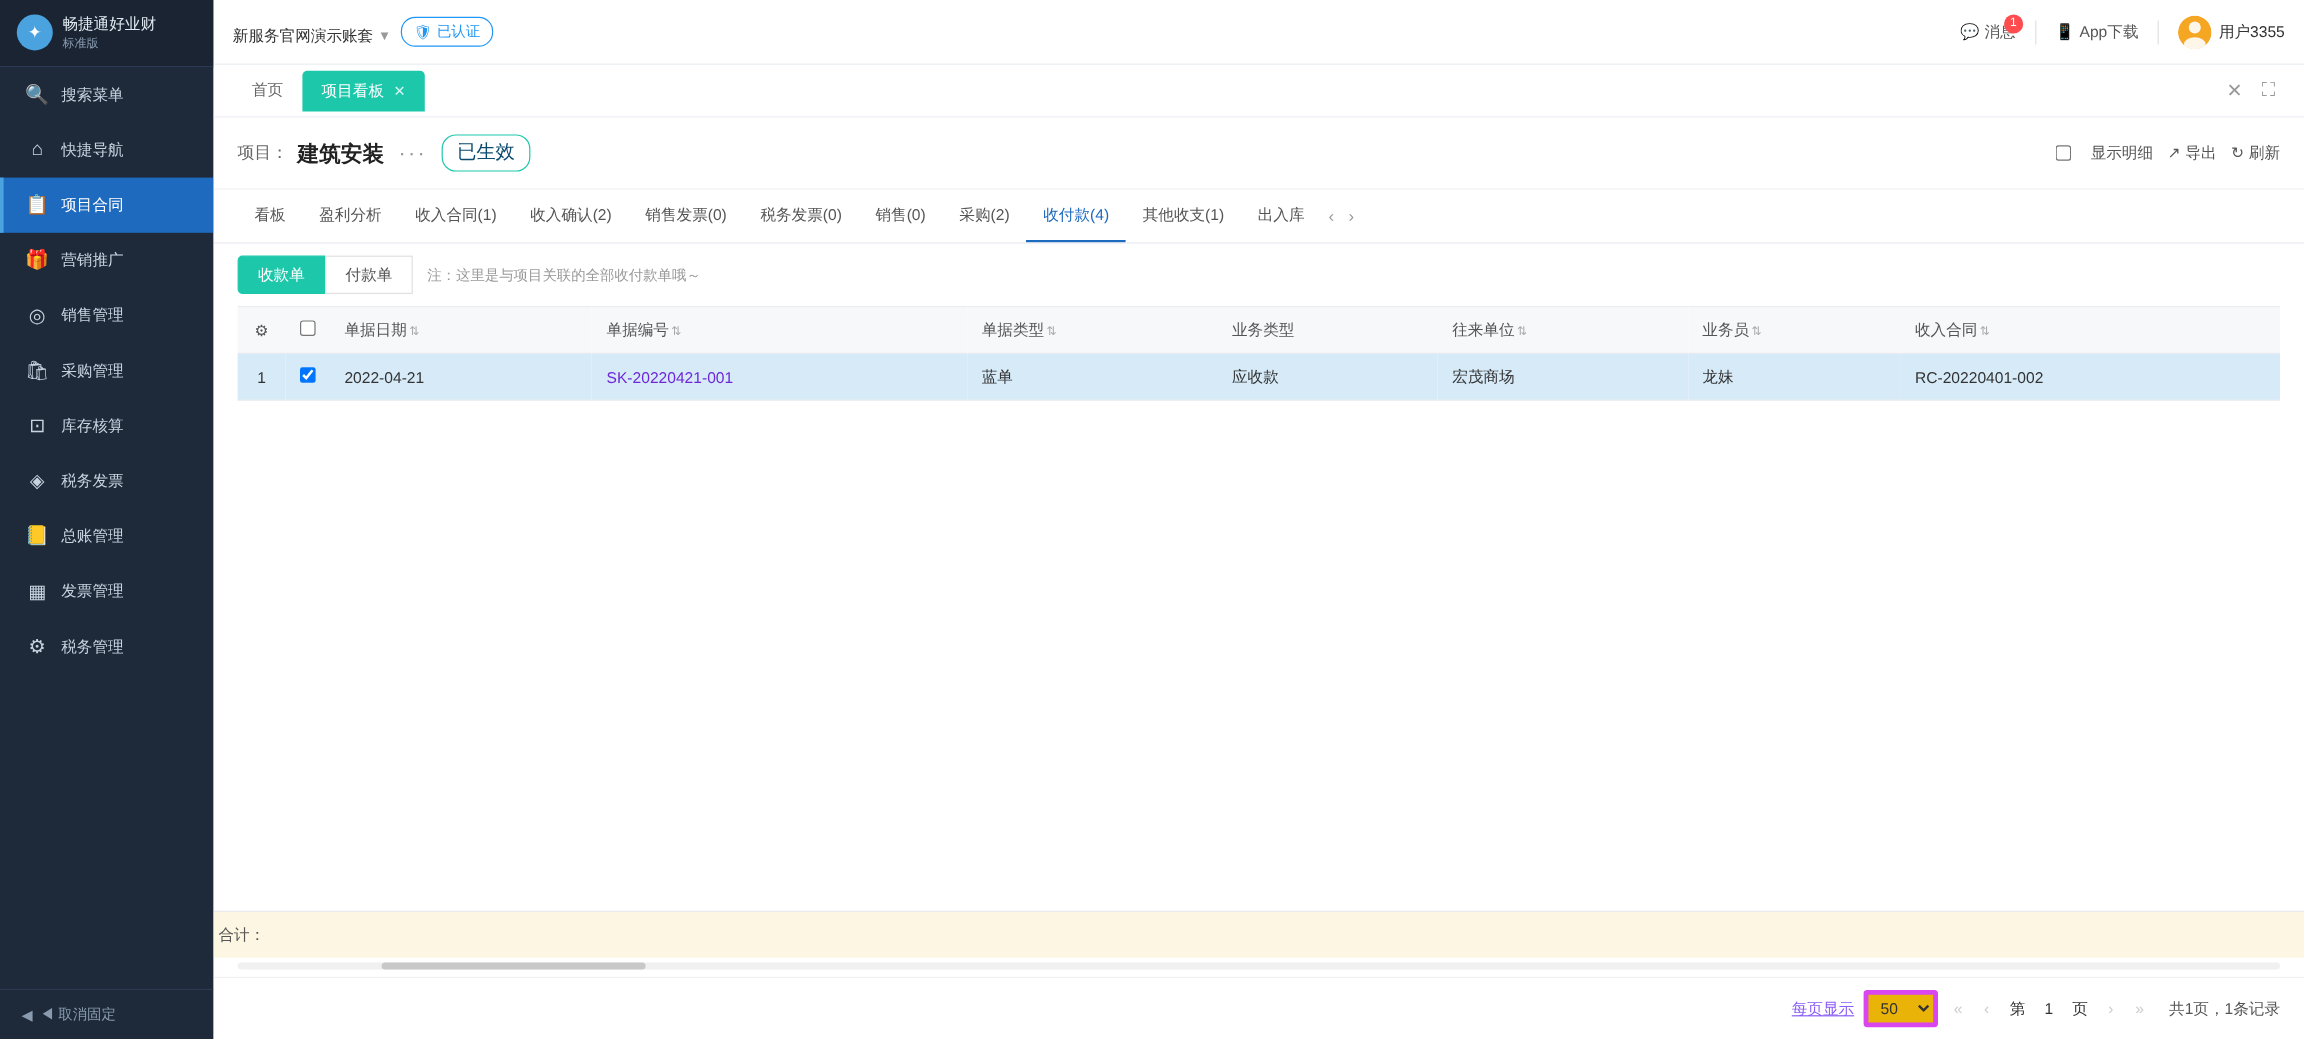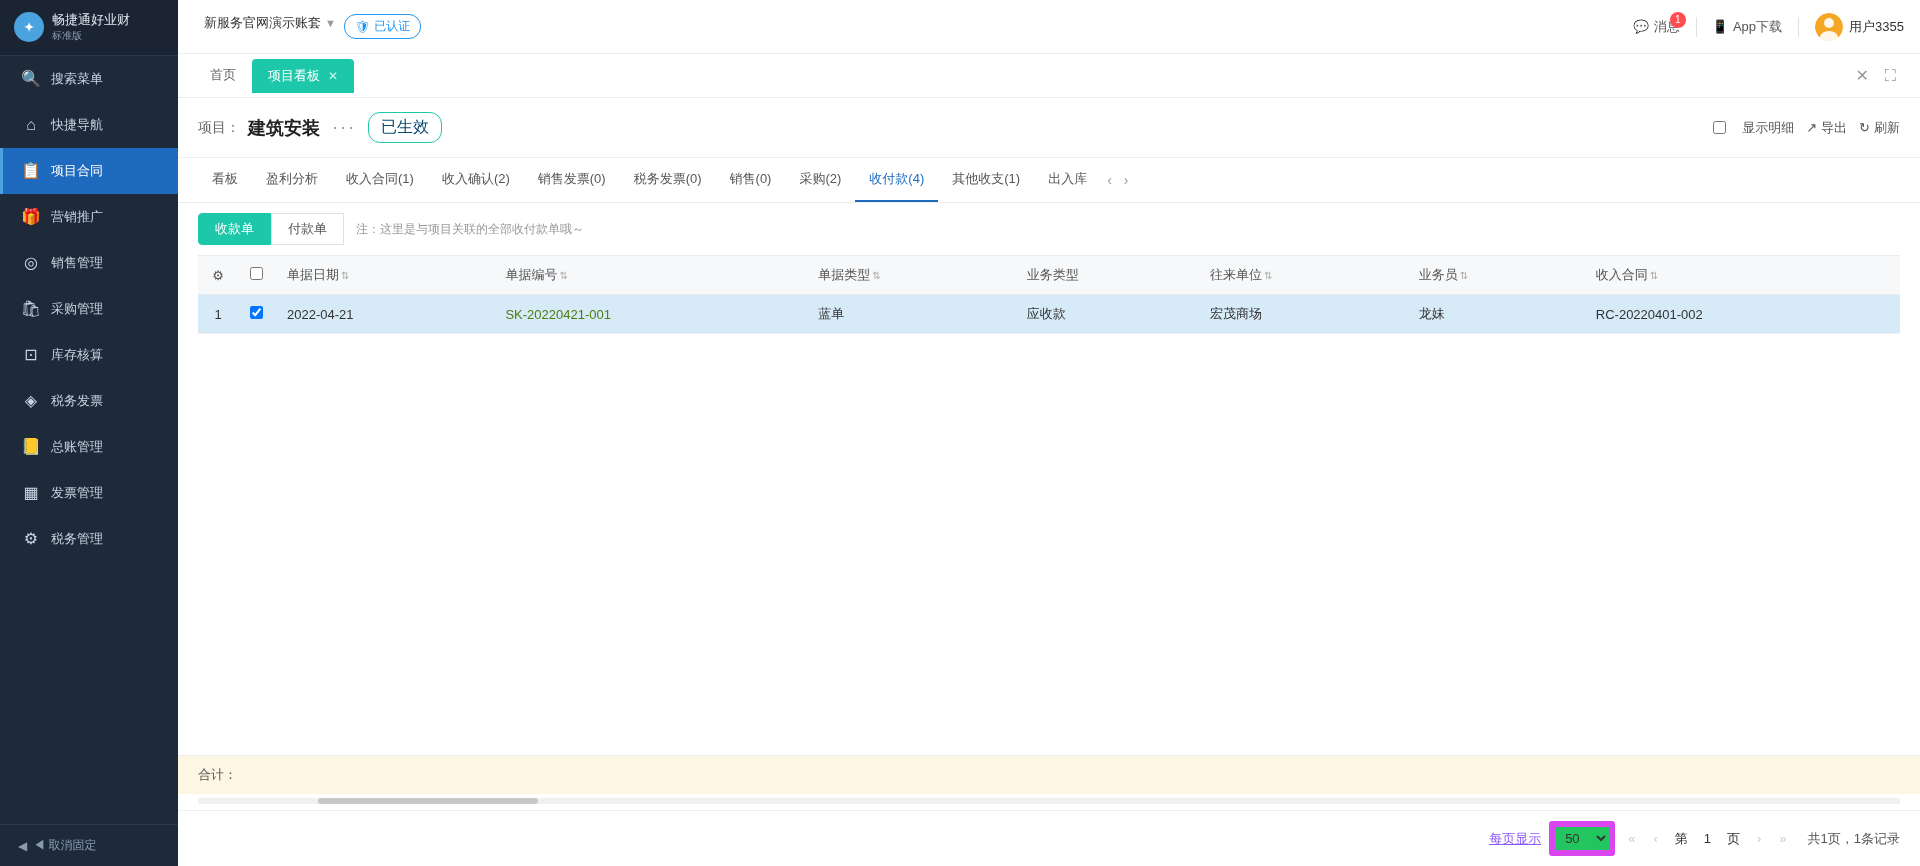--- a/index.html
+++ b/index.html
@@ -76,24 +76,23 @@
       background: white;
       height: 54px;
       display: flex;
       align-items: center;
       padding: 0 16px;
       border-bottom: 1px solid #e8ecf0;
       flex-shrink: 0;
     }
     .topbar-left {
       display: flex;
-      align-items: flex-start;
+      align-items: flex-end;
       gap: 8px;
       flex: 1;
-      margin-left: 10px;
     }
     .topbar-account {
       font-size: 13px;
       color: #333;
       display: flex;
       align-items: center;
       gap: 4px;
     }
     .topbar-account-arrow { color: #999; font-size: 11px; }
     .topbar-badge {
@@ -288,26 +287,26 @@
       border-top: 1px solid #e8ecf0;
       white-space: nowrap;
     }
     thead th.sortable { cursor: pointer; }
     .sort-icon { color: #aaa; font-size: 10px; vertical-align: middle; margin-left: 2px; }
     tbody tr { border-bottom: 1px solid #f0f0f0; }
     tbody tr.selected { background: #d6eaf8; }
     tbody td { padding: 10px 12px; color: #333; white-space: nowrap; }
     .col-check { width: 36px; text-align: center; }
     .col-settings { width: 40px; text-align: center; }
-    .link-text { color: #4d7c0f; cursor: pointer; text-decoration: none; text-align: right; }
+    .link-text { color: #6d28d9; cursor: pointer; text-decoration: none; text-align: right; }
 
     
     .total-row {
       background: #fdf6e3;
-      padding: 10px 20px;
+      padding: 10px 4px;
       font-size: 13px;
       color: #555;
       border-top: 1px solid #e8ecf0;
       flex-shrink: 0;
     }
 
     
     .scrollbar-row {
       padding: 4px 20px 6px;
       flex-shrink: 0;
@@ -333,26 +332,26 @@
       justify-content: flex-end;
       padding: 10px 20px;
       gap: 8px;
       font-size: 13px;
       color: #555;
       flex-shrink: 0;
       border-top: 1px solid #f0f0f0;
     }
     .pagination-label { color: #8b5cf6; text-decoration: underline; }
     .pagination-select {
-      border: 6px solid #d946ef;
+      border: 4px solid #d946ef;
       border-radius: 3px;
       padding: 3px 6px;
       font-size: 13px;
       color: #333;
-      background: #22c55e;
+      background: #eab308;
       cursor: pointer;
     }
     .pagination-btn {
       cursor: pointer;
       color: #666;
       padding: 2px 5px;
       border: none;
       background: none;
       font-size: 13px;
     }

